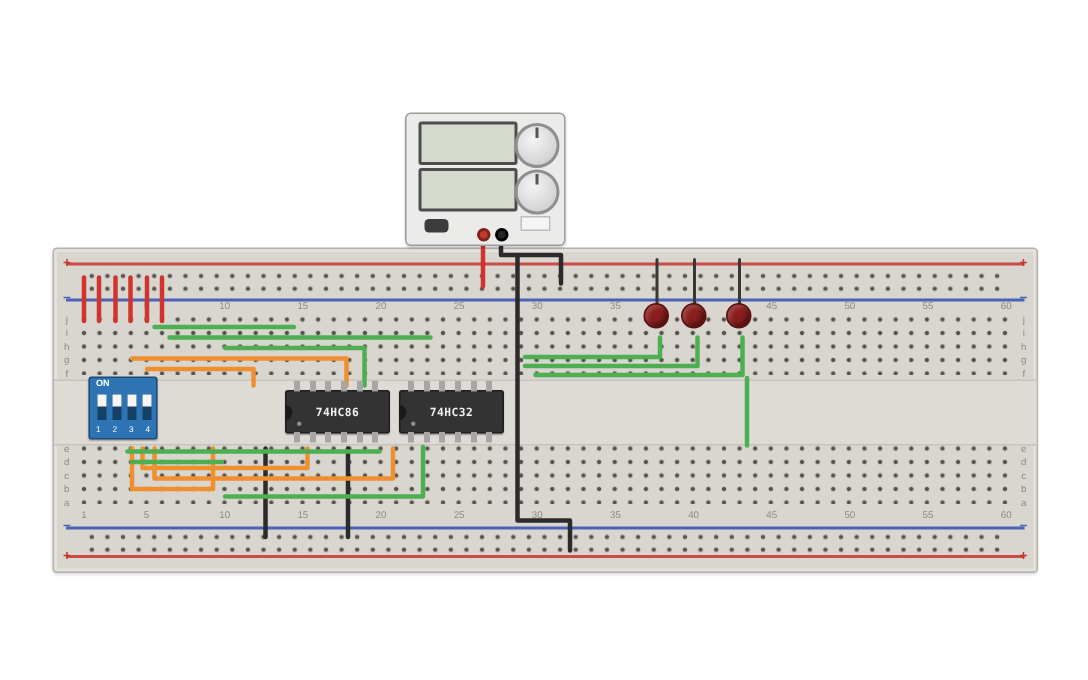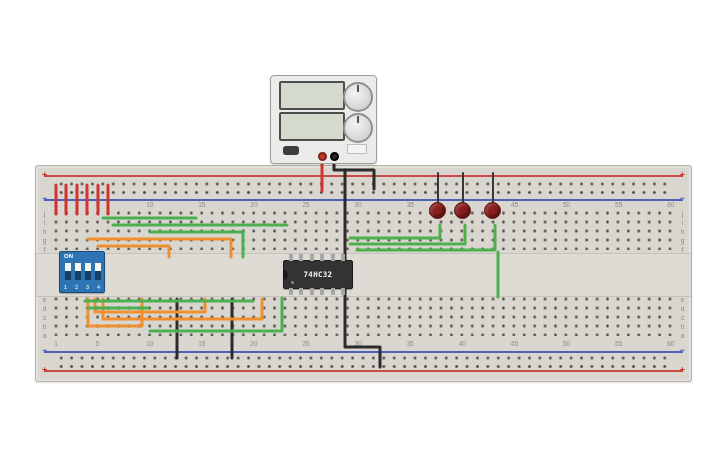--- a/index.html
+++ b/index.html
@@ -223,21 +223,28 @@
         <div class="dip-nub"></div>
       </div>
     <div class="dip-nums">
         <span>1</span>
         <span>2</span>
         <span>3</span>
         <span>4</span>
       </div>
   </div>
 
-  <div class="ic" style="left:283px">
+  <div class="ic" style="left:190px">
+    <div class="pins top"></div>
+    <div class="pins bottom"></div>
+    <div class="notch"></div>
+    <div class="dot"></div>
+    <span>74HC86</span>
+  </div>
+  <div class="ic" style="left:266px">
     <div class="pins top"></div>
     <div class="pins bottom"></div>
     <div class="notch"></div>
     <div class="dot"></div>
     <span>74HC32</span>
   </div>
 
   <div class="led" style="left:427px">
     <div class="led-lead"></div>
     <div class="led-body" style="background: rgb(138, 29, 29);"></div>

